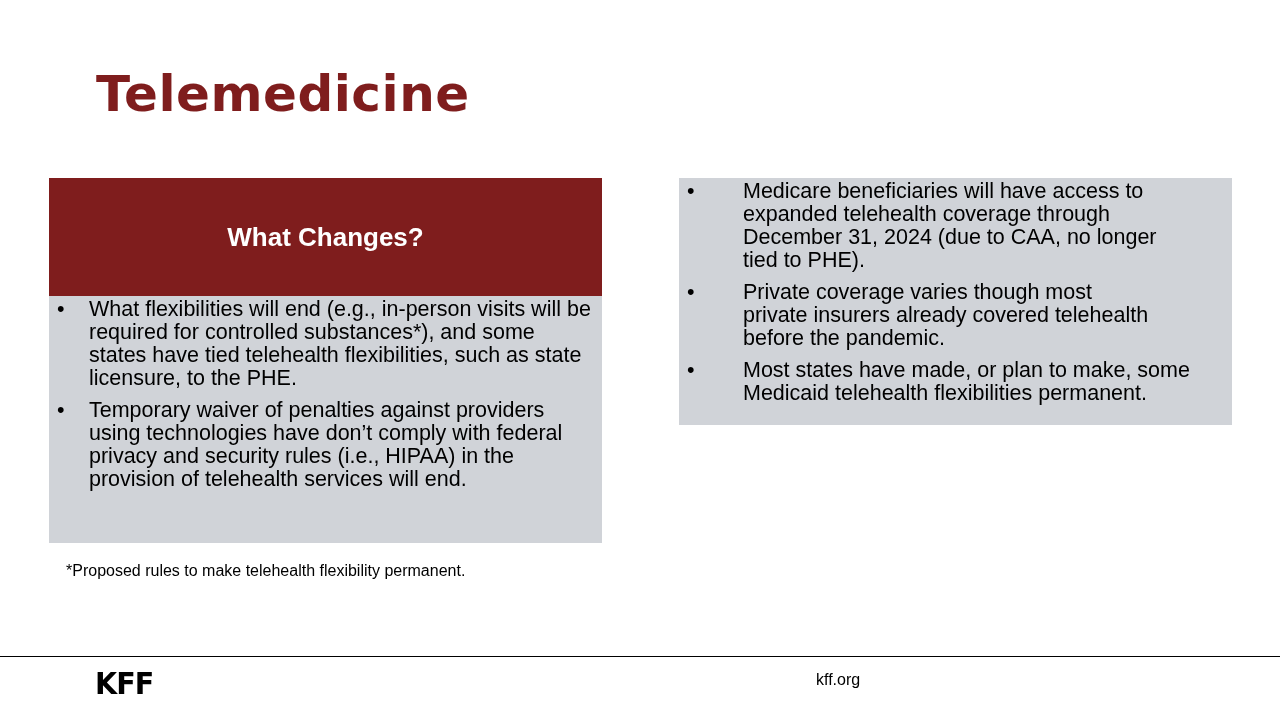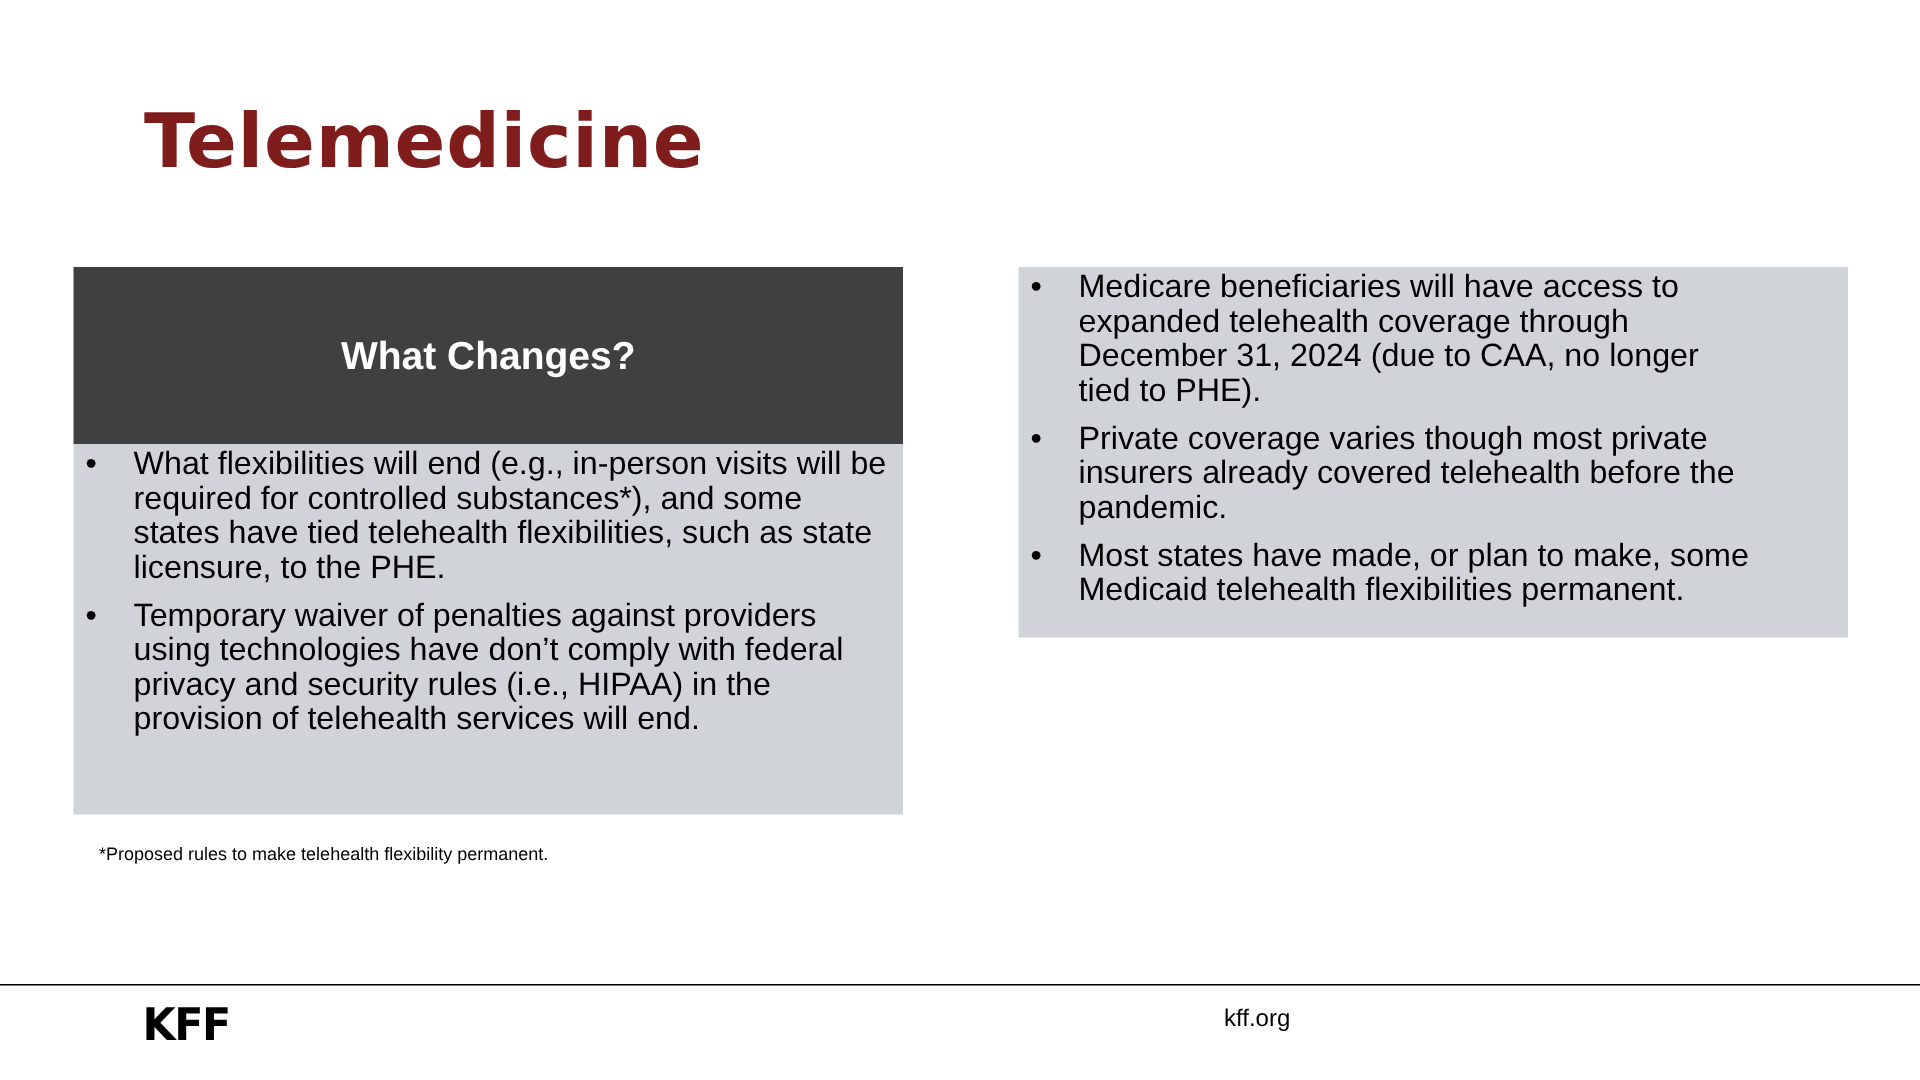--- a/index.html
+++ b/index.html
@@ -11,38 +11,38 @@
     .title {
       position: absolute; left: 96px; top: 62px;
       font-family: "DejaVu Sans", sans-serif;
       font-weight: bold; font-size: 50px; letter-spacing: 0.5px;
       color: #7f1d1d; margin: 0; line-height: 64px;
     }
     .panel { position: absolute; top: 178px; width: 553px; }
     .panel.left { left: 49px; }
     .panel.right { left: 679px; }
     .panel-header {
-      height: 118px; background: #404040; color: #fff;
+      height: 118px; background: #7f1d1d; color: #fff;
       display: flex; align-items: center; justify-content: center;
       font-weight: bold; font-size: 26px;
     }
     .panel-body {
       background: #d0d3d8; height: 247px; box-sizing: border-box;
       padding: 2px 10px 0 6px;
     }
     .bullet {
       display: flex; font-size: 21.5px; line-height: 23px; margin-bottom: 9px;
     }
     .bullet .dot { width: 32px; flex: 0 0 32px; padding-left: 2px; }
     .bullet .txt { flex: 1; }
-    .panel.right .bullet .txt { padding-right: 50px; }
+    .panel.right .bullet .txt { padding-right: 50px; margin-left: 24px; }
     .panel.right .bullet:nth-child(2) .txt { padding-right: 60px; }
     .panel.right .bullet:nth-child(3) .txt { padding-right: 0; }
     .footnote {
-      position: absolute; left: 66px; top: 562px; font-size: 12px;
+      position: absolute; left: 66px; top: 562px; font-size: 16px;
     }
     .footer-line {
       position: absolute; left: 0; top: 656px; width: 1280px; height: 1px; background: #000;
     }
     .logo {
       position: absolute; left: 95px; top: 666px;
       font-family: "DejaVu Sans", sans-serif; font-weight: bold; font-size: 30px;
       letter-spacing: -1px; transform: scaleX(0.95); transform-origin: left;
     }
     .site {

